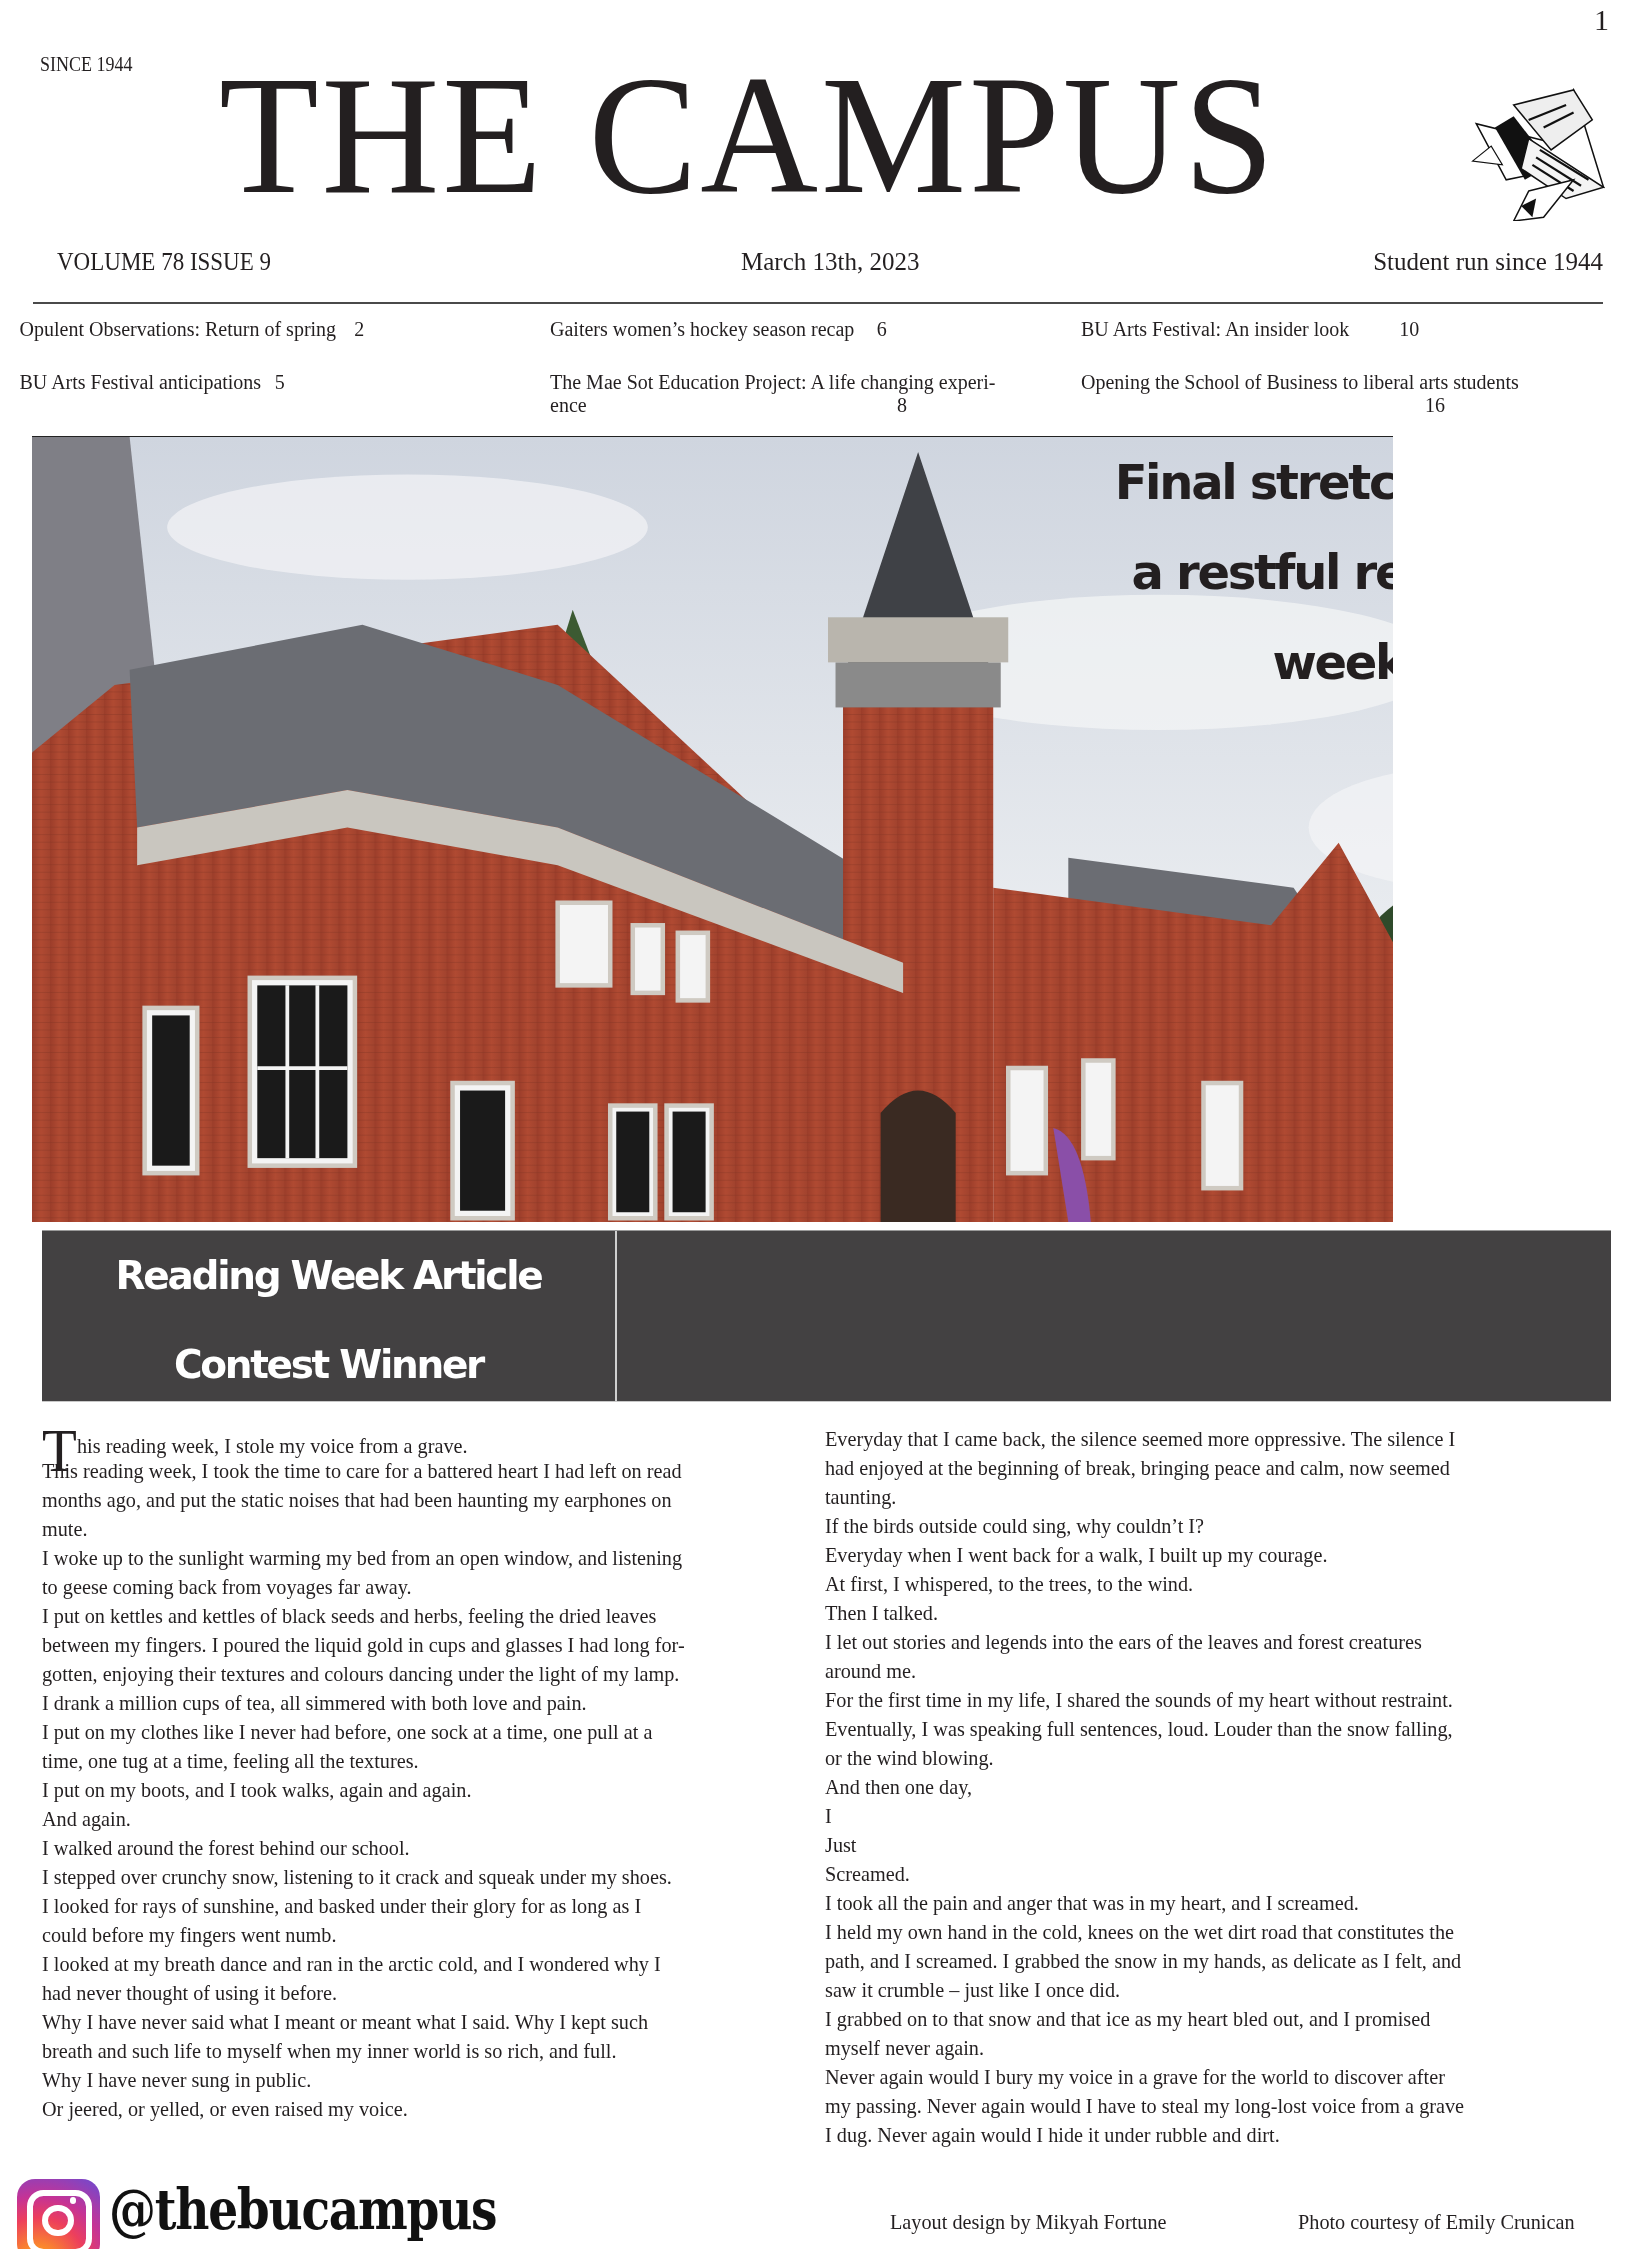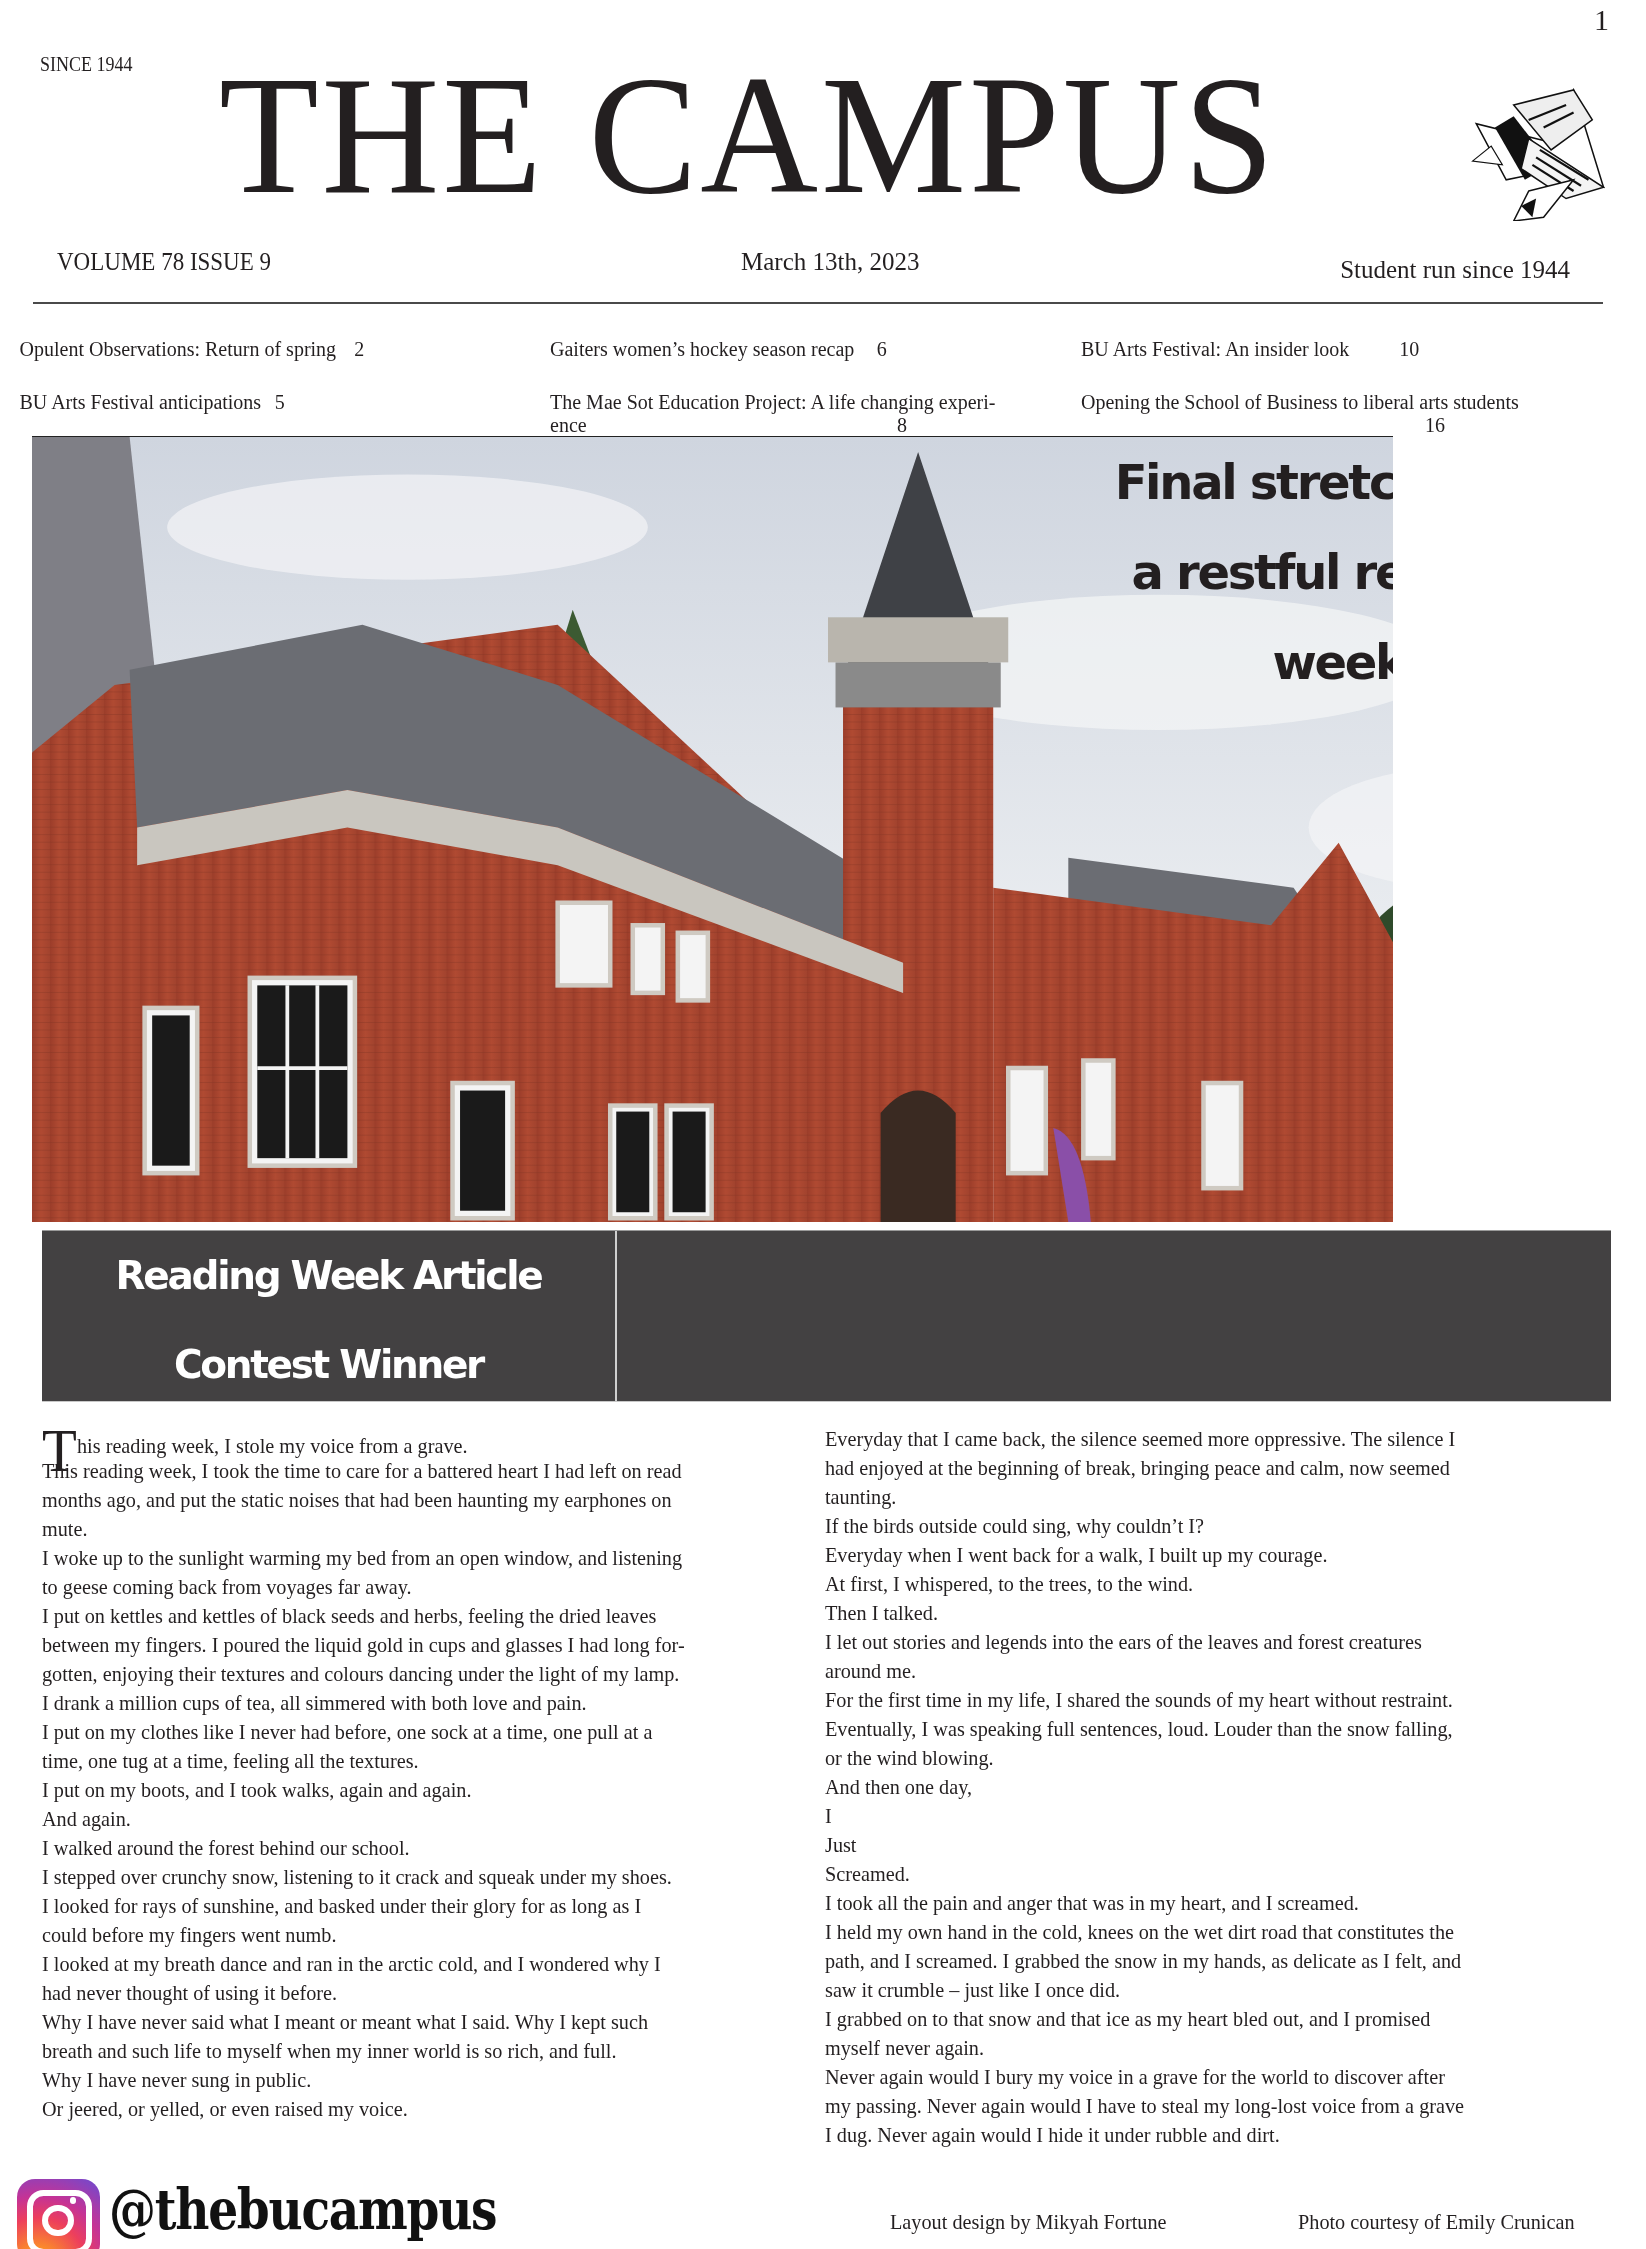--- a/index.html
+++ b/index.html
@@ -7,23 +7,23 @@
          font-family:"Liberation Serif", "DejaVu Serif", serif; }
   .abs { position:absolute; }
   .since { left:40px; top:53px; font-size:20px; letter-spacing:0px; transform:scaleX(0.9); transform-origin:left top; }
   .pagenum { left:1594px; top:3px; font-size:30px; }
   .masthead { left:219px; top:50px; font-size:170px; line-height:1; letter-spacing:3px; white-space:nowrap;
               transform:scaleX(0.96); transform-origin:left top; color:#231f20; }
   .logo { left:1461px; top:75px; width:154px; height:146px; }
   .metarow { top:248px; font-size:25px; white-space:nowrap; }
   .vol { left:57px; transform:scaleX(0.92); transform-origin:left top; }
   .date { left:741px; }
-  .tagline { right:77px;margin-top:8px; }
+  .tagline { right:44px; }
   .rule { background:#4a4a4a; height:2.3px; }
-  .toc { font-size:20px; white-space:nowrap;margin-top:20px; }
+  .toc { font-size:20px; white-space:nowrap; }
   .toc .num { display:inline-block; }
   .photo { left:32px; top:436px; width:1361px; height:785px; overflow:hidden; border-top:1.5px solid #222; }
   .photo svg { display:block; }
   .headline { position:absolute; left:976px; width:661px; top:0; text-align:center;
               font-family:"DejaVu Sans", "Liberation Sans", sans-serif; font-weight:bold;
               font-size:48px; letter-spacing:-2.3px; color:#231f20; }
   .headline div { height:90px; line-height:90px; }
   .band { left:42px; top:1230px; width:1569px; height:170px; background:#434142; border-top:1.5px solid #9a9a9a; border-bottom:1.5px solid #c8c8c8; }
   .band-div { position:absolute; left:573px; top:0; width:1.5px; height:170px; background:#cfcfcf; }
   .band-left { position:absolute; left:0; width:573px; top:0; height:170px; color:#fff;

